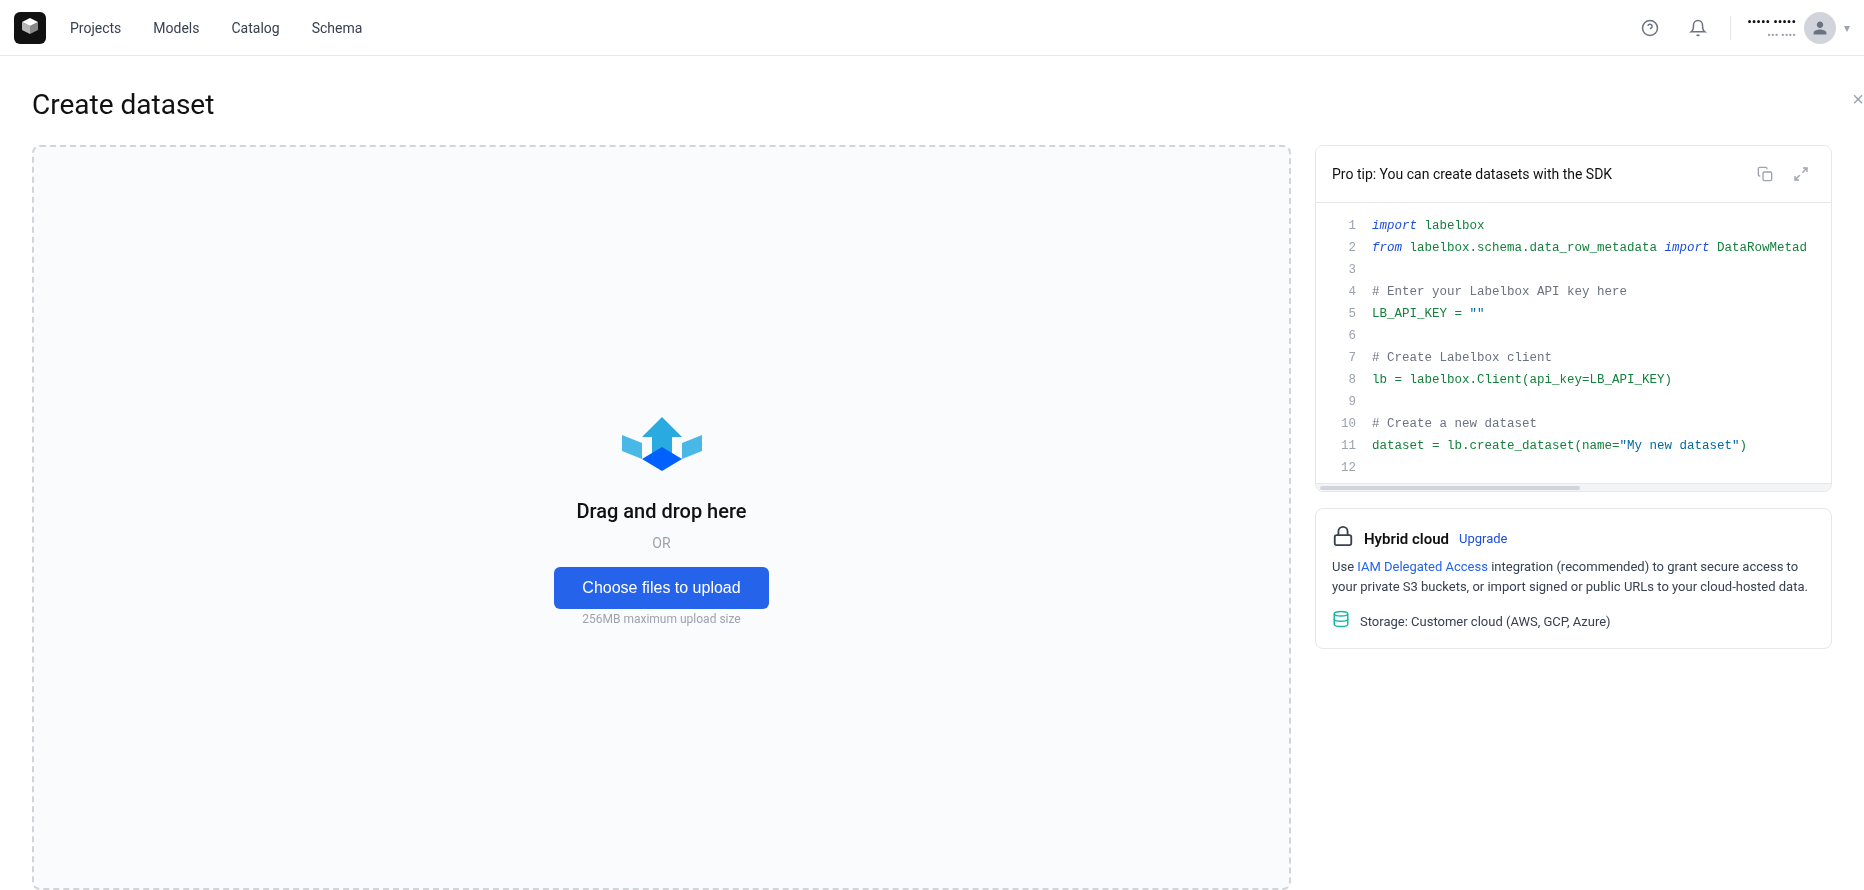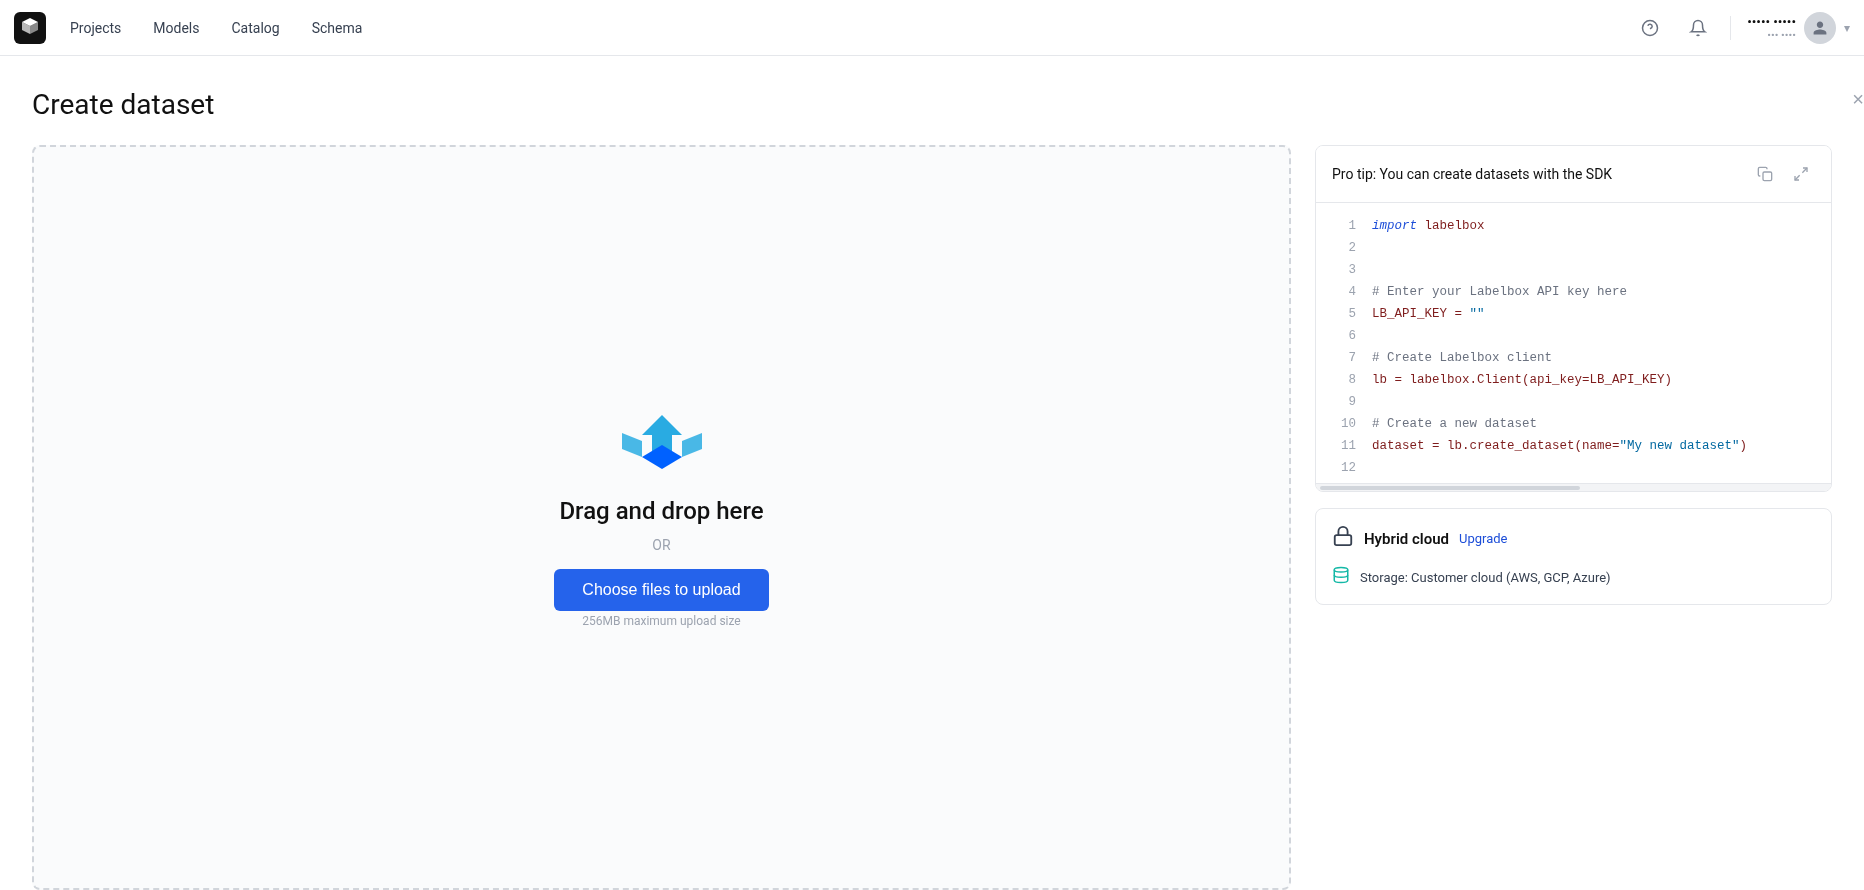--- a/index.html
+++ b/index.html
@@ -59,21 +59,21 @@
     
     .upload-panel {
       flex: 1; border: 2px dashed #d1d5db; border-radius: 8px;
       display: flex; flex-direction: column; align-items: center;
       justify-content: center; background: #fafbfc; min-height: 600px;
     }
     .dropbox-icon {
       width: 80px; height: 70px; margin-bottom: 20px;
     }
     .drag-drop-text {
-      font-size: 24px; font-weight: 500; color: #111; margin-bottom: 12px;
+      font-size: 20px; font-weight: 500; color: #111; margin-bottom: 12px;
     }
     .or-text {
       font-size: 14px; color: #9ca3af; margin-bottom: 16px;
     }
     .choose-files-btn {
       background: #2563eb; color: #fff; border: none; border-radius: 6px;
       padding: 12px 28px; font-size: 16px; font-weight: 500;
       cursor: pointer; margin-bottom: 3px;
     }
     .max-size-text {
@@ -111,21 +111,21 @@
     .code-line {
       display: flex; padding: 1px 16px; line-height: 1.6;
     }
     .line-num {
       color: #9ca3af; width: 24px; flex-shrink: 0; text-align: right;
       margin-right: 16px; user-select: none;
     }
     .code-kw { color: #1d4ed8; font-style: italic; font-weight: 500; }
     .code-comment { color: #6b7280; }
     .code-str { color: #0369a1; }
-    .code-plain { color: #7f1d1d; font-family: Liberation Mono, monospace; }
+    .code-plain { color: #15803d; font-family: Liberation Mono, monospace; }
 
     
     .code-scroll-bar {
       height: 8px; background: #f3f4f6; border-top: 1px solid #e5e7eb;
       position: relative;
     }
     .code-scroll-thumb {
       position: absolute; left: 4px; top: 2px;
       width: 260px; height: 4px; background: #d1d5db; border-radius: 2px;
     }
@@ -246,20 +246,21 @@
             </button>
           </div>
         </div>
         <div class="code-block">
           <div class="code-line">
             <span class="line-num">1</span>
             <span><span class="code-kw">import</span><span class="code-plain"> labelbox</span></span>
           </div>
           <div class="code-line">
             <span class="line-num">2</span>
+            <span><span class="code-kw">from</span><span class="code-plain"> labelbox.schema.data_row_metadata </span><span class="code-kw">import</span><span class="code-plain"> DataRowMetad</span></span>
           </div>
           <div class="code-line">
             <span class="line-num">3</span>
             <span>&nbsp;</span>
           </div>
           <div class="code-line">
             <span class="line-num">4</span>
             <span class="code-comment"># Enter your Labelbox API key here</span>
           </div>
           <div class="code-line">
@@ -304,20 +305,23 @@
         <div class="hybrid-card-header">
           <span class="lock-icon">
             <svg width="22" height="22" viewBox="0 0 24 24" fill="none" stroke="#374151" stroke-width="2">
               <rect x="3" y="11" width="18" height="11" rx="2" ry="2"></rect>
                 <path d="M7 11V7a5 5 0 0 1 10 0v4"></path>
             </svg>
           </span>
           <span class="hybrid-title">Hybrid cloud</span>
           <a class="upgrade-link">Upgrade</a>
         </div>
+        <div class="hybrid-body">
+          <span>Use </span><a class="iam-link">IAM Delegated Access</a><span> integration (recommended) to grant secure access to your private S3 buckets, or import signed or public URLs to your cloud-hosted data.</span>
+        </div>
         <div class="storage-row">
           <span class="storage-icon">
             <svg width="18" height="18" viewBox="0 0 24 24" fill="none" stroke="#14b8a6" stroke-width="2">
               <ellipse cx="12" cy="5" rx="9" ry="3"></ellipse>
                 <path d="M21 12c0 1.66-4 3-9 3s-9-1.34-9-3"></path>
                 <path d="M3 5v14c0 1.66 4 3 9 3s9-1.34 9-3V5"></path>
             </svg>
           </span>
           <span class="storage-text">Storage: Customer cloud (AWS, GCP, Azure)</span>
         </div>

